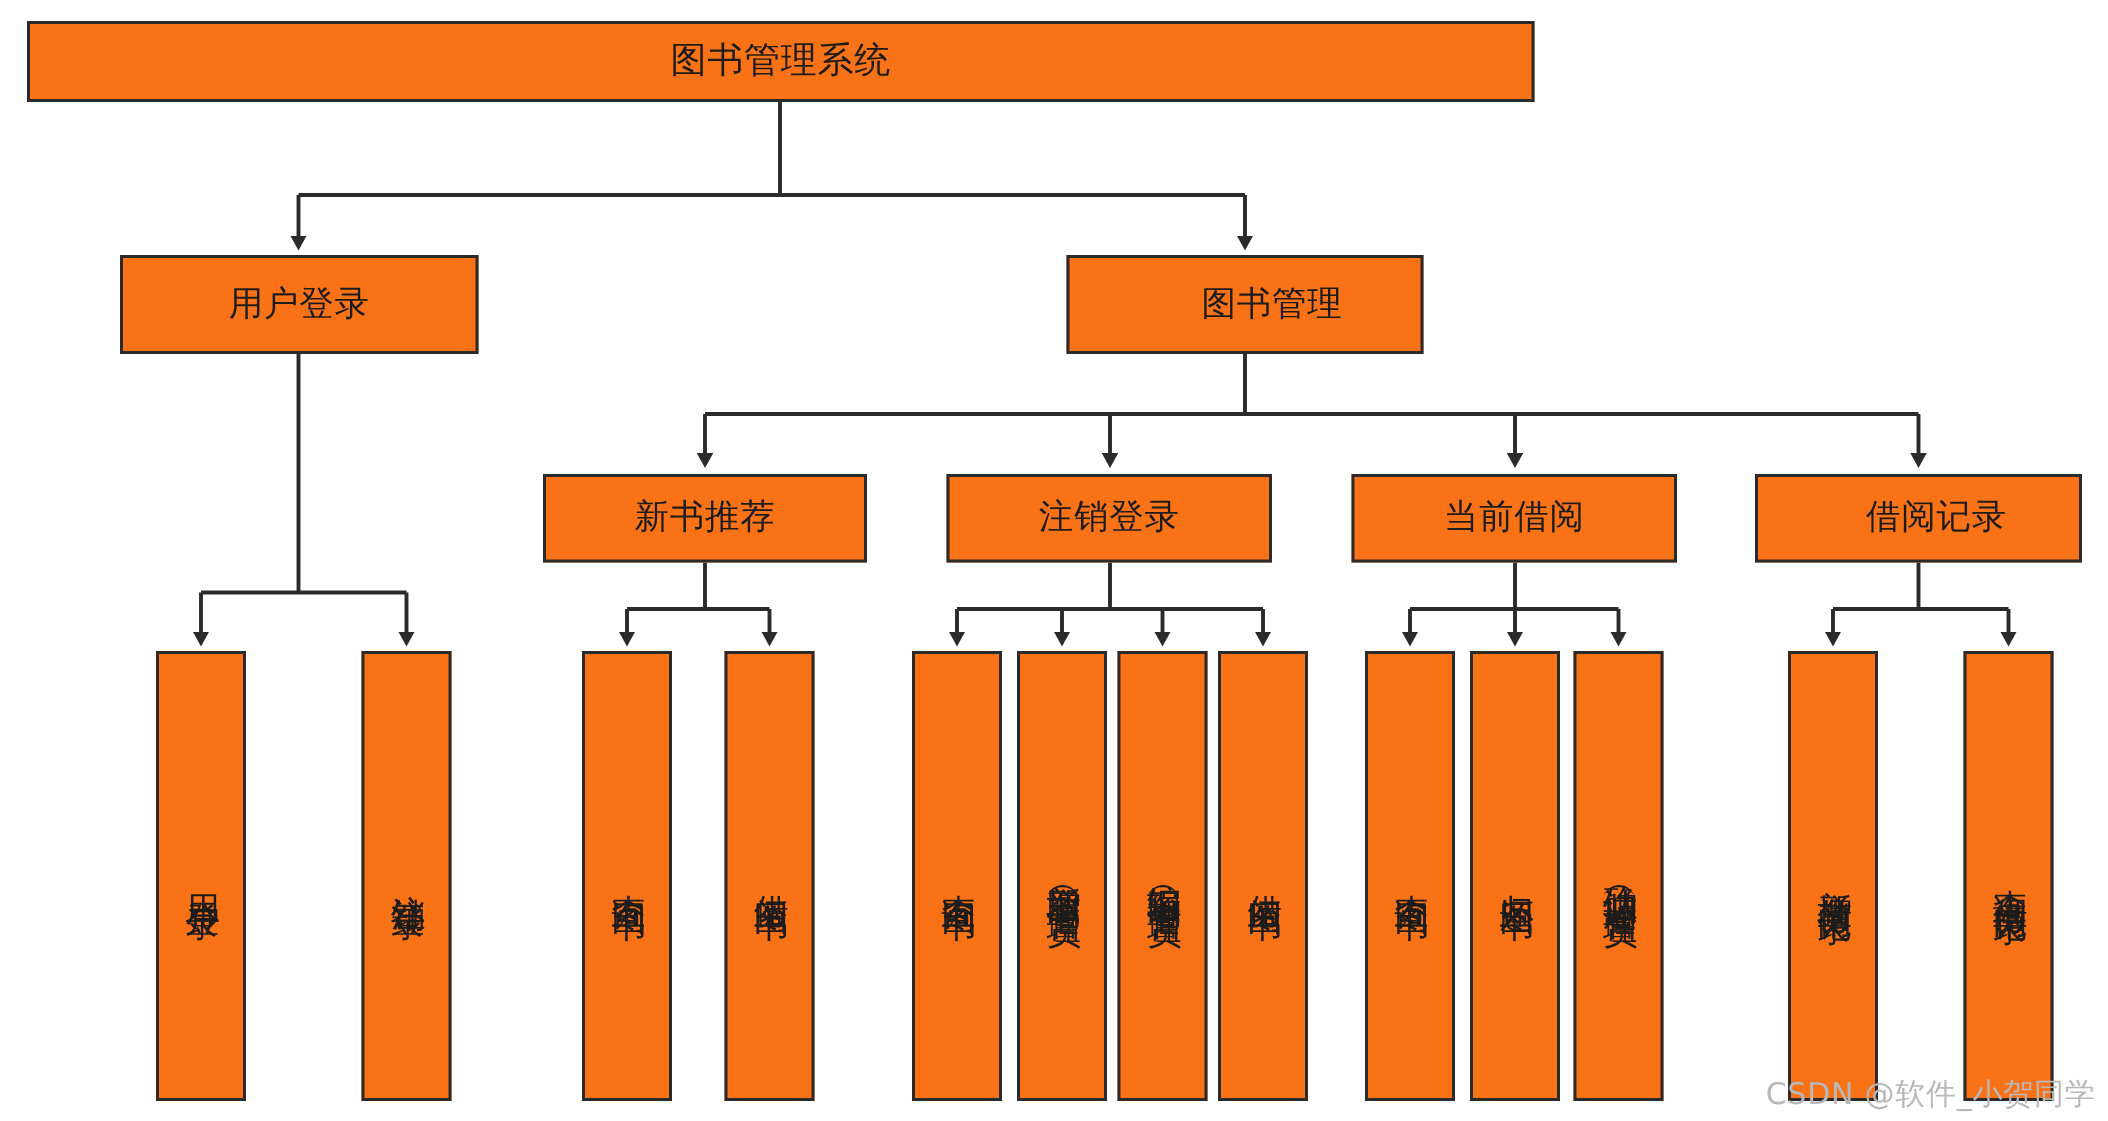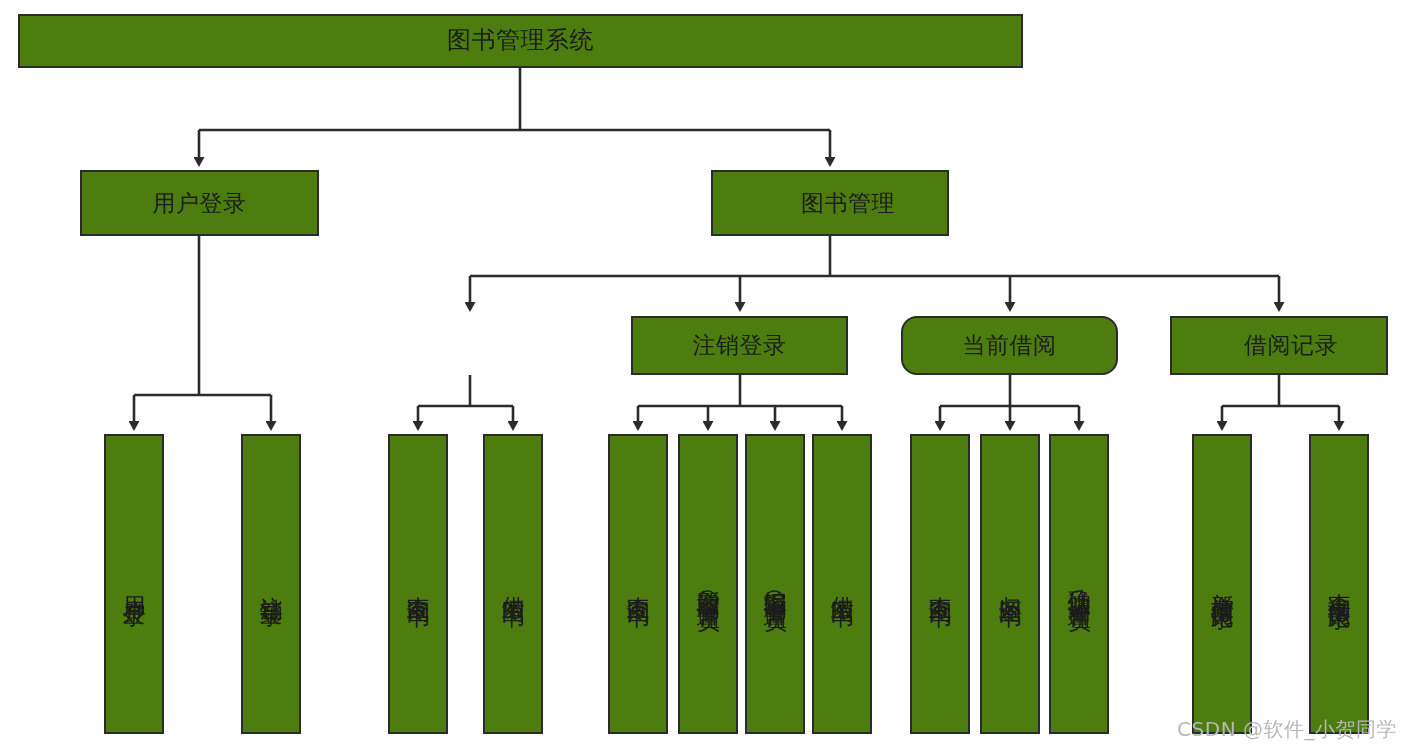--- a/index.html
+++ b/index.html
@@ -19,21 +19,21 @@
     position:absolute;
     left:0; top:0;
     width:1405px;
     height:747px;
     pointer-events:none;
   }
   .node{
     position:absolute;
     box-sizing:border-box;
     border:2.5px solid #2b2b2b;
-    background:#4d7c0f;
+    background:#f97316;
     display:flex;
     align-items:center;
     justify-content:center;
     text-align:center;
     z-index:2;
   }
   .node .label{
     font-size:23px;
     line-height:1.15;
     letter-spacing:0.5px;
@@ -124,24 +124,27 @@
     <span class="label">图书管理系统</span>
   </div>
 
   <div class="node" style="left:80px; top:170px; width:239px; height:66px;">
     <span class="label">用户登录</span>
   </div>
   <div class="node" style="left:711px; top:170px; width:238px; height:66px;padding-left:36px;">
     <span class="label">图书管理</span>
   </div>
 
+  <div class="node" style="left:362px; top:316px; width:216px; height:59px;">
+    <span class="label">新书推荐</span>
+  </div>
   <div class="node" style="left:631px; top:316px; width:217px; height:59px;">
     <span class="label">注销登录</span>
   </div>
-  <div class="node" style="left:901px; top:316px; width:217px; height:59px;border-radius:16px;">
+  <div class="node" style="left:901px; top:316px; width:217px; height:59px;">
     <span class="label">当前借阅</span>
   </div>
   <div class="node" style="left:1170px; top:316px; width:218px; height:59px;padding-left:24px;">
     <span class="label">借阅记录</span>
   </div>
 
   <div class="node leaf" style="left:104px; top:434px; width:60px; height:300px;">
     <span class="label">用户登录</span>
   </div>
   <div class="node leaf" style="left:241px; top:434px; width:60px; height:300px;">

